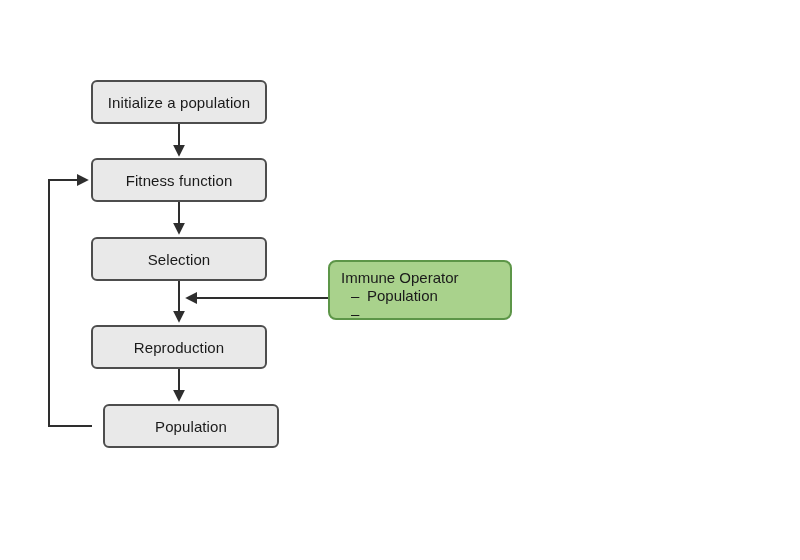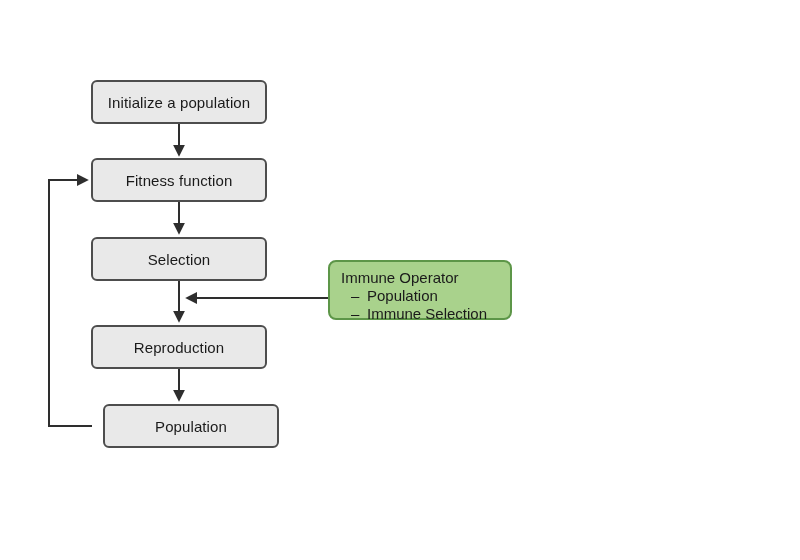--- a/index.html
+++ b/index.html
@@ -119,17 +119,16 @@
   </div>
 
   <div class="immune">
     <div class="immune-title">Immune Operator</div>
     <div class="immune-item">
       <span class="dash">–</span>
       <span class="item-label">Population</span>
     </div>
     <div class="immune-item">
       <span class="dash">–</span>
-      <span class="item-label">Immune Selection</span>
     </div>
   </div>
 
 </div>
 
 </body></html>

